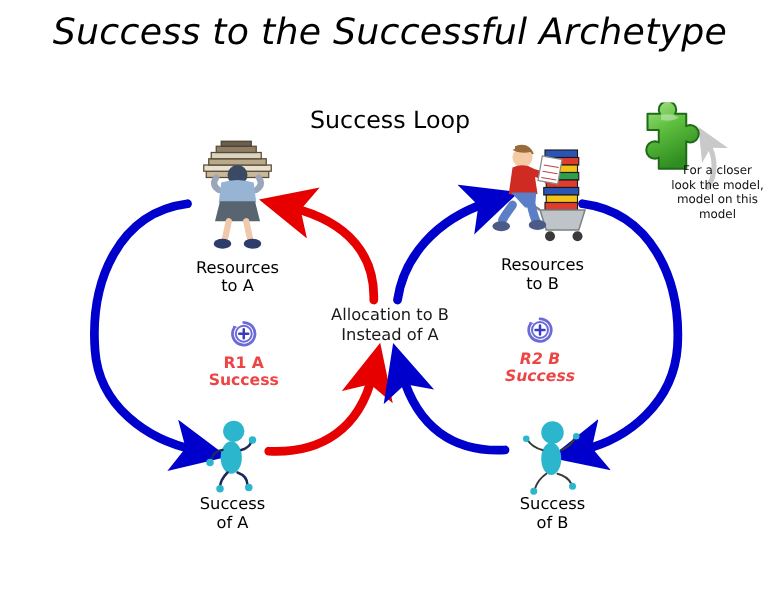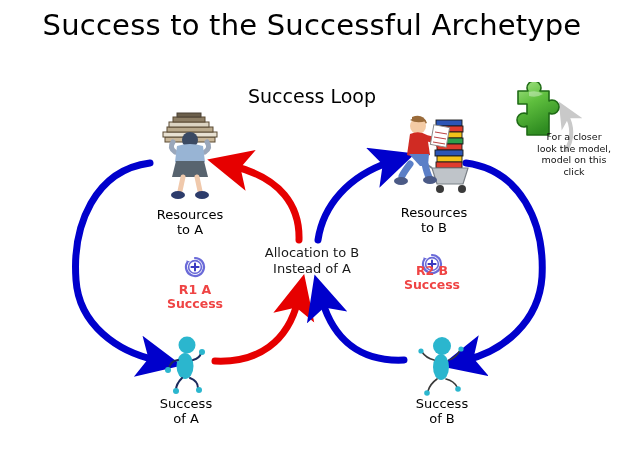--- a/index.html
+++ b/index.html
@@ -6,21 +6,21 @@
   body{
     font-family:"DejaVu Sans", sans-serif;
     width:624px;height:471px;position:relative;overflow:hidden;
   }
   #stage{position:absolute;left:0;top:0;width:624px;height:471px;background:#fff;}
 
   
   #main-title{
     position:absolute;left:0;top:8px;width:624px;text-align:center;
     font-family:"DejaVu Sans", sans-serif;
-    font-size:29px;color:#000;letter-spacing:.2px;white-space:nowrap;
+    font-size:29px;color:#000;letter-spacing:.2px;white-space:nowrap;font-style:italic;
   }
   #sub-title{
     position:absolute;left:0;top:85px;width:624px;text-align:center;
     font-size:19px;color:#000;
   }
 
   
   #arrows{position:absolute;left:0;top:0;width:624px;height:471px;}
 
   
@@ -194,21 +194,21 @@
   </div>
 
   <div class="art" style="left:420px;top:252px;width:24px;height:24px;">
     <svg viewBox="0 0 24 24" width="24" height="24">
       <path d="M12 3 a9 9 0 1 1 -7.5 4" fill="none" stroke="#6A6AD8" stroke-width="2.2" stroke-linecap="round"></path>
       <path d="M3.0 5.4 l1.6 2.2 l2.6 -1.1 z" fill="#6A6AD8"></path>
       <circle cx="12" cy="12" r="6.4" fill="#fff" stroke="#6A6AD8" stroke-width="1.6"></circle>
       <path d="M12 8.4 L12 15.6 M8.4 12 L15.6 12" stroke="#3B3BC0" stroke-width="2" stroke-linecap="round"></path>
     </svg>
   </div>
-  <div class="loop-label" style="left:372px;top:264px;width:120px;">
+  <div class="loop-label" style="left:372px;top:280px;width:120px;font-style:italic;">
     <div>R2  B</div>
     <div>Success</div>
   </div>
 
   <div class="art" style="left:412px;top:336px;width:60px;height:62px;">
     <svg viewBox="0 0 60 62" width="60" height="62">
       <ellipse cx="30" cy="10" rx="9" ry="9" fill="#2BB6CE"></ellipse>
       <ellipse cx="29" cy="31" rx="8" ry="13" fill="#2BB6CE"></ellipse>
 
       <path d="M22 24 q-8 -2 -12 -8" stroke="#3a3a3a" stroke-width="1.6" fill="none" stroke-linecap="round"></path>
@@ -240,16 +240,16 @@
                a6.5 6.5 0 0 1 -3 -1 l0 22 l-22 0 l0 -9 a6.5 6.5 0 0 1 -3 1 a7 7 0 0 1 0 -14
                a6.5 6.5 0 0 1 3 1 l0 -10 l-9 0 l0 -13 l10 0 a7 7 0 0 1 -1 -3 z" fill="url(#pg)" stroke="#1F6B16" stroke-width="1.6" stroke-linejoin="round"></path>
       <path d="M24 10 q8 -2 14 2 q-6 4 -14 2 z" fill="#ffffff" opacity="0.35"></path>
     </svg>
   </div>
 
   <div class="helper-text" style="left:528px;top:131px;width:92px;">
     <div>For a closer</div>
     <div>look the model,</div>
     <div>model on this</div>
-    <div>click</div>
+    <div>model</div>
   </div>
 
 </div>
 
 </body></html>

